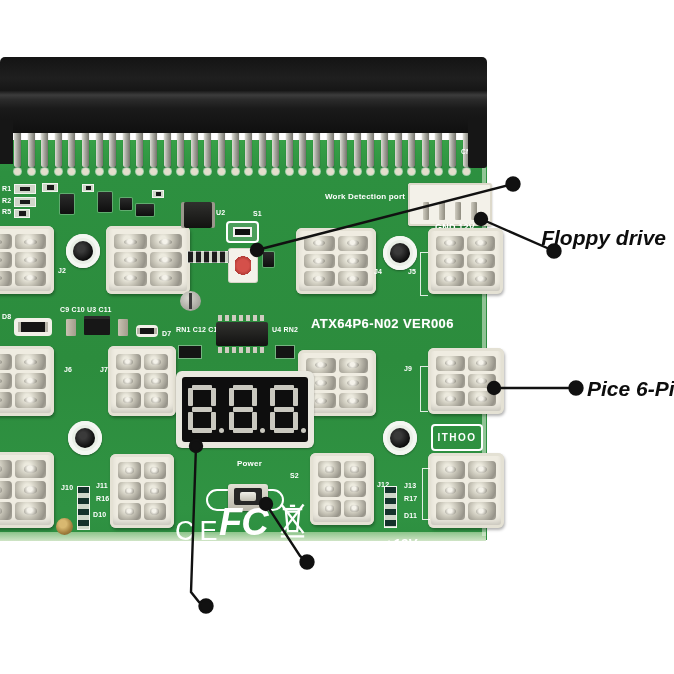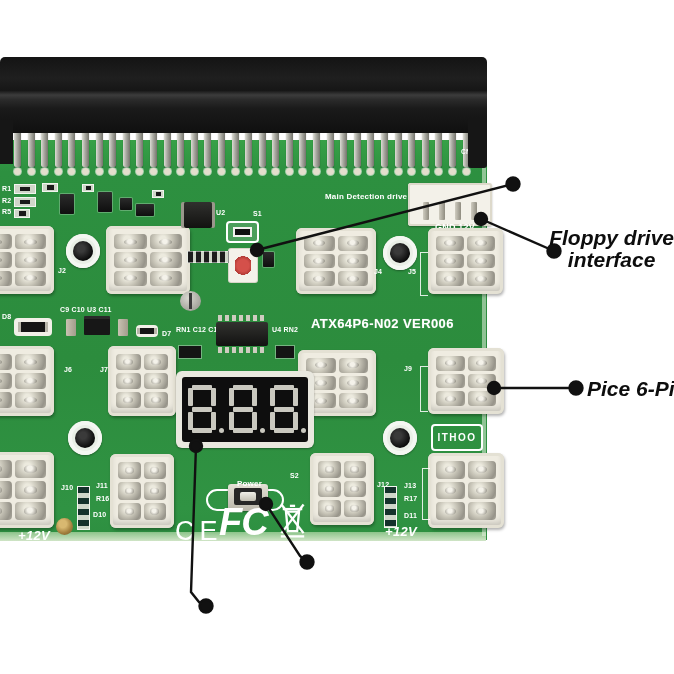--- a/index.html
+++ b/index.html
@@ -24,21 +24,21 @@
   .pinrow{left:14px;top:129px;width:456px;height:38px;display:flex;justify-content:space-between;}
   .pin{position:relative;width:7px;height:38px;border-radius:1px 1px 2px 2px;
        background:linear-gradient(90deg,#dcdcd4,#a9a9a1 45%,#74746c);box-shadow:0 1px 1px rgba(0,0,0,.45);}
   .padrow{left:14px;top:168px;width:456px;height:8px;display:flex;justify-content:space-between;}
   .pad{position:relative;width:7px;height:7px;border-radius:50%;background:#e4decd;box-shadow:0 0 0 1px rgba(255,255,255,.55);}
 
   
   .sk{color:#fff;font-weight:700;font-size:7px;line-height:1;white-space:nowrap;letter-spacing:.2px;}
   .sk8{font-size:8px;} .sk9{font-size:9px;}
   .model{font-size:13px;letter-spacing:.4px;text-shadow:0 0 1px rgba(255,255,255,.4);}
-  .v12{font-style:italic;font-size:13px;letter-spacing:.3px;}
+  .v12{font-style:italic;font-size:13px;letter-spacing:.3px;margin-top:12px;}
   .ce{font-size:27px;font-weight:500;letter-spacing:5px;color:#fff;}
   .fcc{font-size:38px;font-weight:800;letter-spacing:-1px;color:#fff;font-style:italic;}
 
   
   .molex{background:#efece1;border-radius:6px;display:grid;
          grid-template-rows:repeat(3,1fr);grid-template-columns:repeat(2,1fr);
          gap:3px;padding:8px;
          box-shadow:inset 0 0 0 3px #e4e1d4, inset 0 -5px 7px rgba(0,0,0,.2), 1px 2px 3px rgba(0,0,0,.3);}
   .mpin{position:relative;border-radius:4px;
         background:radial-gradient(circle at 40% 35%, #eceade 0 15%, #c6c3b6 45%, #97948a 80%, #aeab9f);}
@@ -107,21 +107,21 @@
 
   
   .brandbox{left:431px;top:424px;width:52px;height:27px;border:2px solid #fff;border-radius:4px;
             display:flex;align-items:center;justify-content:center;}
   .brandbox span{position:static;color:#fff;font-size:10px;font-weight:700;letter-spacing:1.5px;}
 
   
   .callouts{left:0;top:0;width:674px;height:674px;pointer-events:none;}
   .ann{color:#0d0d0d;font-style:italic;font-weight:700;font-size:21px;white-space:nowrap;}
   .ann-work{left:522px;top:171px;}
-  .ann-floppy{right:0px;top:227px;text-align:center;line-height:22px;}
+  .ann-floppy{right:8px;top:227px;text-align:left;line-height:22px;}
   .ann-pcie{left:587px;top:377px;}
   .ann-power{left:322px;top:551px;}
   .ann-led{left:216px;top:597px;height:19px;overflow:hidden;font-size:22px;}
 </style>
 </head>
 <body>
 
 <div class="stage">
 
   <div class="pcb"></div>
@@ -205,21 +205,21 @@
   <div class="psu"></div>
   <div class="psu-tab l"></div>
   <div class="psu-tab r"></div>
 
   <div class="floppy">
       <div class="fpin"></div>
       <div class="fpin"></div>
       <div class="fpin"></div>
       <div class="fpin"></div>
     </div>
-  <span class="sk sk8" style="left:325px;top:193px;">Main Detection drive</span>
+  <span class="sk sk8" style="left:325px;top:193px;">Work Detection port</span>
   <span class="sk sk9" style="left:435px;top:223px;">GND 12V</span>
 
   <div class="molex" style="left:-28px;top:226px;width:82px;height:68px;">
       <div class="mpin"></div>
       <div class="mpin"></div>
       <div class="mpin"></div>
       <div class="mpin"></div>
       <div class="mpin"></div>
       <div class="mpin"></div>
     </div>
@@ -402,21 +402,21 @@
           <div class="sg se"></div>
           <div class="sg sf"></div>
           <div class="sg sm"></div>
           <div class="sg dp"></div>
         </div>
       </div>
   </div>
 
   <div class="pwr-oval"></div>
   <div class="tact"></div>
-  <span class="sk sk8" style="left:237px;top:480px;">Power</span>
+  <span class="sk sk8" style="left:237px;top:460px;">Power</span>
   <span class="sk" style="left:290px;top:472px;">S2</span>
 
   <span class="ce" style="left:175px;top:504px;margin-top:12px;">CE</span>
   <span class="fcc" style="left:219px;top:501px;">FC</span>
   <svg style="left:276px;top:500px;" width="33" height="39" viewBox="0 0 24 30">
     <g stroke="#ffffff" stroke-width="1.8" fill="none">
       <path d="M7 9 L17 9 L15.6 24 L8.4 24 Z"></path>
       <line x1="4.5" y1="7" x2="19.5" y2="7"></line>
       <line x1="10" y1="4.5" x2="14" y2="4.5"></line>
       <line x1="3" y1="28" x2="21" y2="28"></line>
@@ -452,17 +452,16 @@
       <circle cx="266" cy="504" r="6"></circle>
         <circle cx="307" cy="562" r="6.5"></circle>
       <polyline points="196,446 191,592 199,602 206,606" fill="none"></polyline>
       <circle cx="196" cy="446" r="6"></circle>
         <circle cx="206" cy="606" r="6.5"></circle>
     </g>
   </svg>
 
   <div class="ann ann-floppy">
     <span style="position:static;">Floppy drive</span><br>
-    <span style="position:static;">interface</span>
   </div>
   <div class="ann ann-pcie">Pice 6-Pin</div>
 
 </div>
 
 </body></html>

